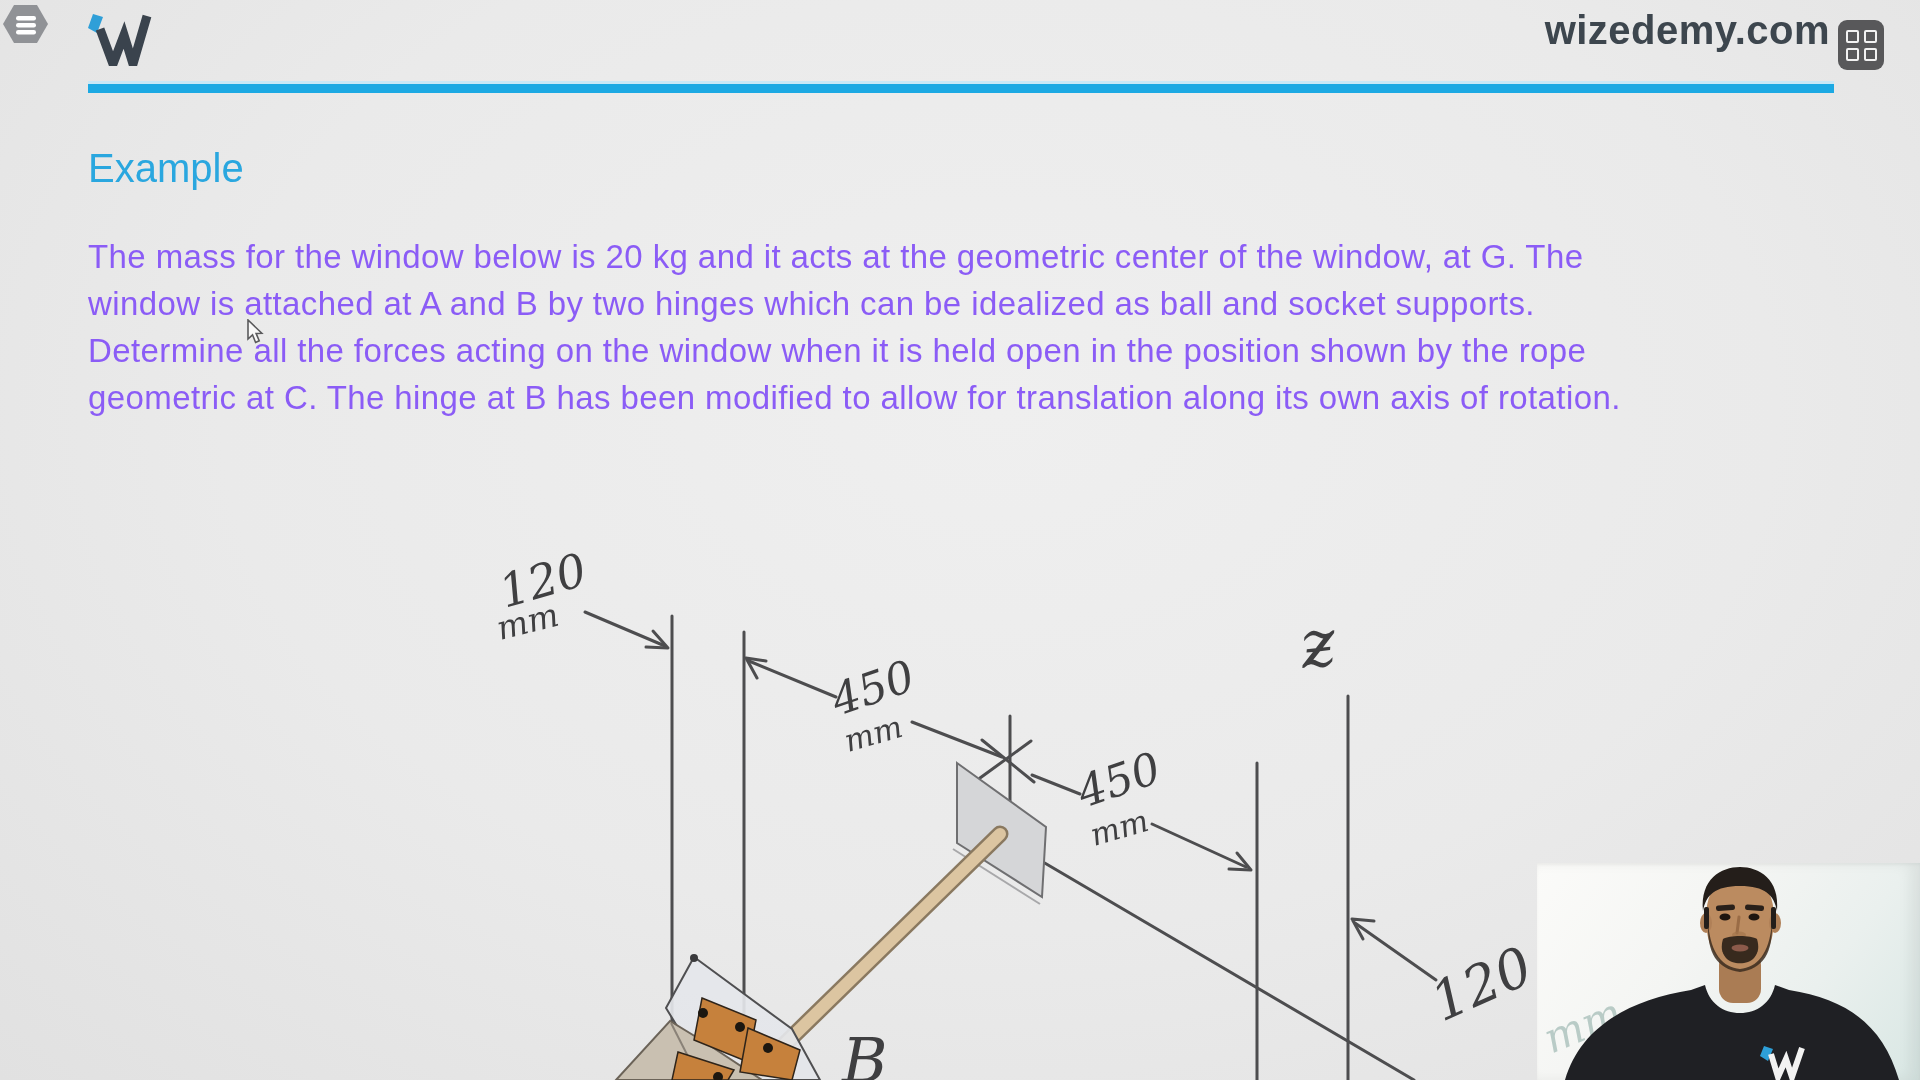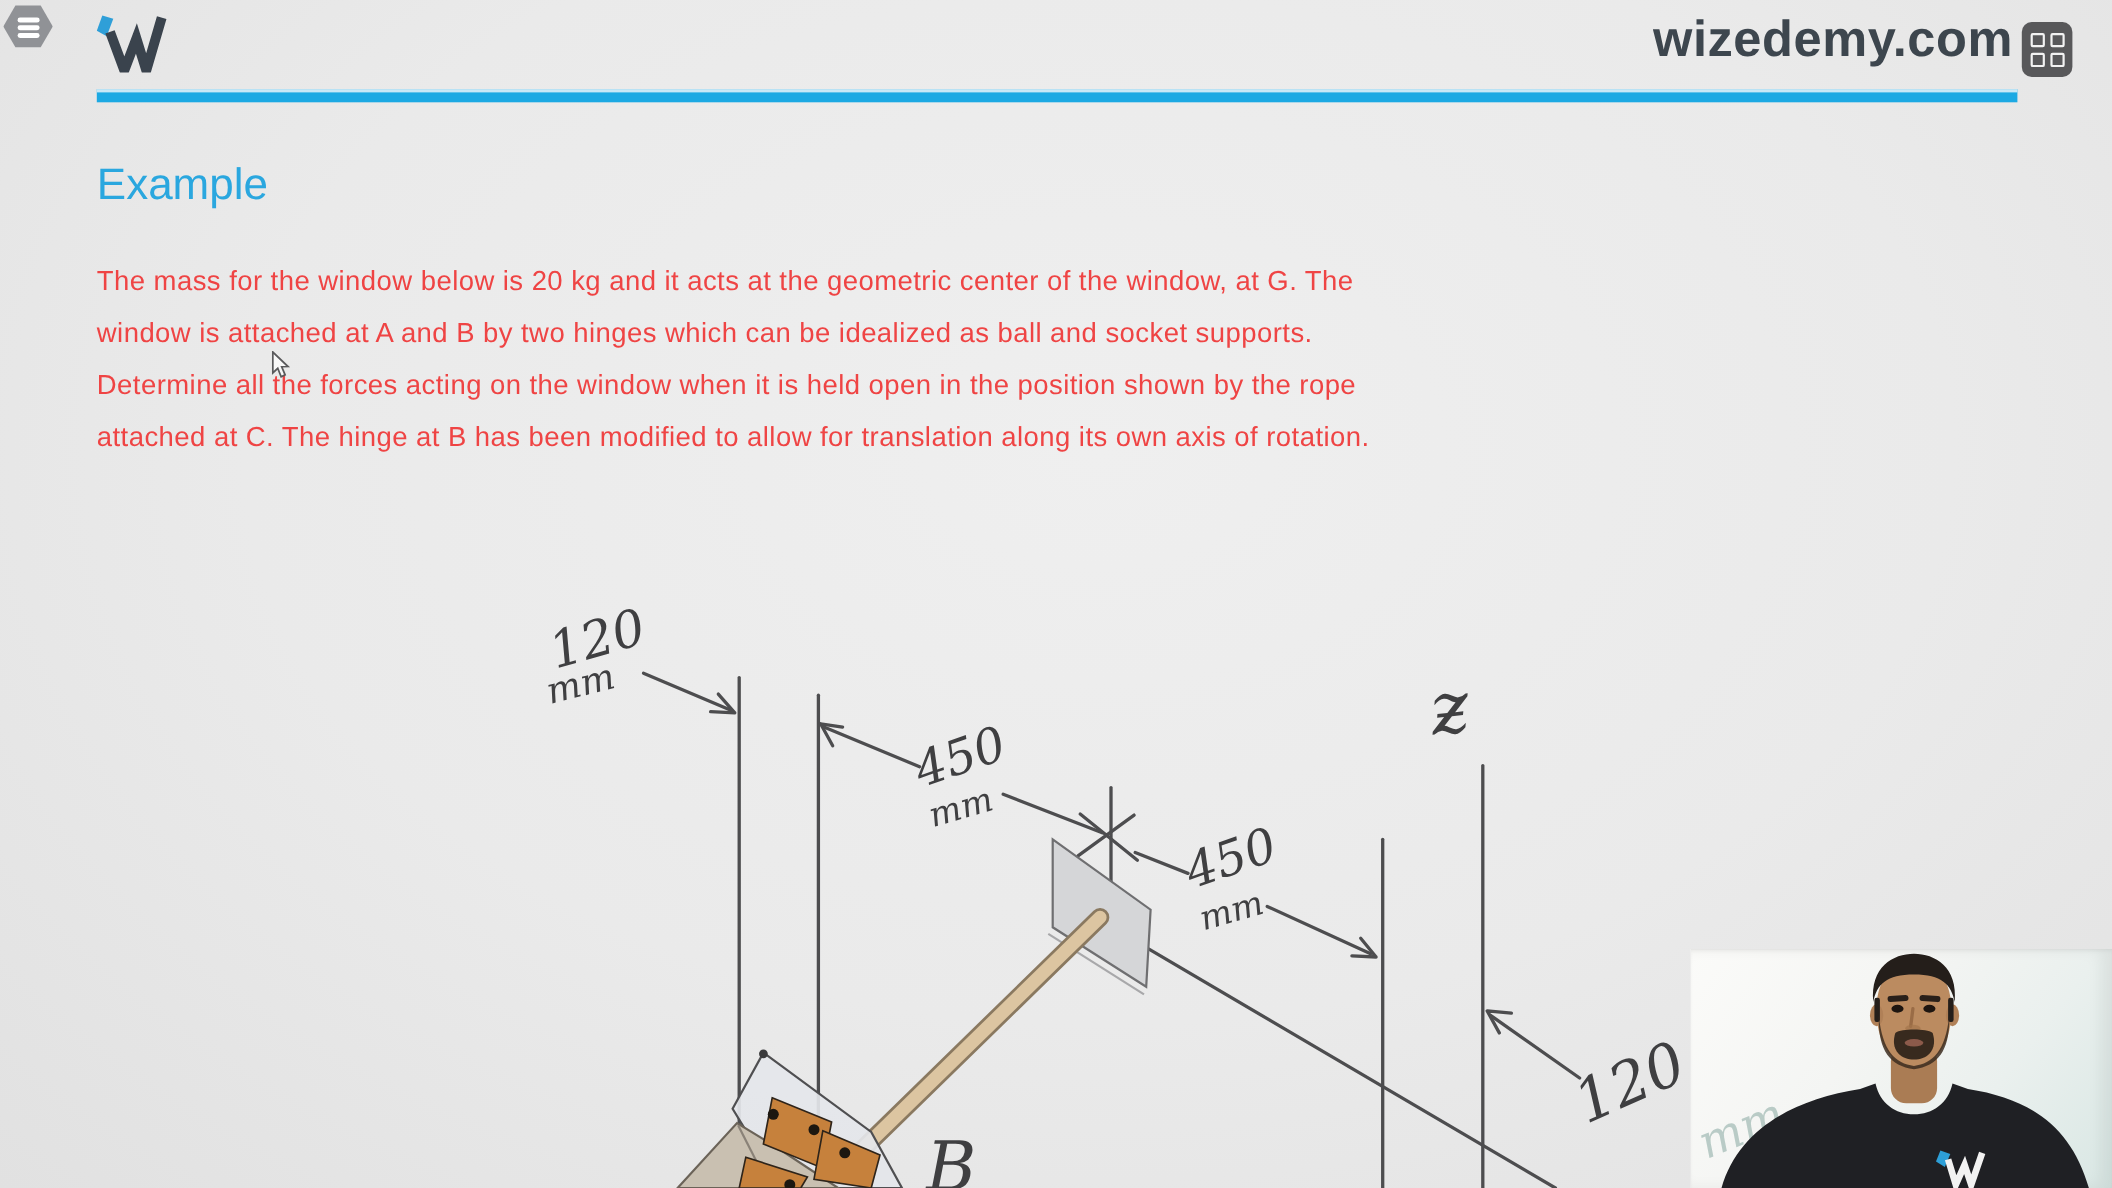--- a/index.html
+++ b/index.html
@@ -2,33 +2,33 @@
 <html><head>
 <meta charset="utf-8">
 <style>
   html,body{margin:0;padding:0;width:1920px;height:1080px;overflow:hidden;
     font-family:"Liberation Sans",sans-serif;}
   body{background:radial-gradient(ellipse at 52% 38%, #efefef 0%, #eaeaea 55%, #e1e1e1 100%);position:relative;}
 
   
   .hamburger{position:absolute;left:3px;top:3px;width:45px;height:42px;cursor:pointer;}
   .logo{position:absolute;left:88px;top:12px;width:64px;height:54px;}
-  .site-url{position:absolute;right:90px;top:8px;font-size:46px;font-weight:bold;
+  .site-url{position:absolute;right:90px;top:8px;font-size:40px;font-weight:bold;
     color:#3d464e;letter-spacing:.5px;}
   .apps-btn{position:absolute;left:1838px;top:20px;width:46px;height:50px;background:#58585a;
     border-radius:9px;display:grid;grid-template-columns:13px 13px;grid-template-rows:13px 13px;
     gap:5px;justify-content:center;align-content:center;cursor:pointer;}
   .apps-btn span{border:2.5px solid #f2f2f2;border-radius:2px;}
   .blue-rule{position:absolute;left:88px;top:81px;width:1746px;height:9px;background:#1ca9e3;
     border-top:3px solid #c9e8f6;}
 
   
   .heading{position:absolute;left:88px;top:146px;font-size:40px;font-weight:normal;color:#2aa7df;}
-  .para{position:absolute;left:88px;top:233px;width:1760px;font-size:25px;line-height:47px;
-    color:#ef4444;letter-spacing:.4px;}
+  .para{position:absolute;left:88px;top:233px;width:1760px;font-size:33px;line-height:47px;
+    color:#8b5cf6;letter-spacing:.4px;}
 
   
   .diagram{position:absolute;left:0;top:0;width:1920px;height:1080px;filter:blur(.6px);}
   .hand{font-family:"DejaVu Serif",serif;font-style:italic;fill:#3f3f41;}
 
   
   .video{position:absolute;left:1537px;top:863px;width:383px;height:217px;overflow:hidden;
     background:linear-gradient(128deg,#fbfbf9 0%,#f4f5f3 40%,#eaf0ee 68%,#d9e7e4 100%);
     box-shadow:inset -10px 0 14px rgba(0,0,0,.06), inset 0 2px 3px rgba(0,0,0,.04);cursor:pointer;}
   .video .bleed{position:absolute;left:6px;top:138px;font-family:"DejaVu Serif",serif;
@@ -64,21 +64,21 @@
 </div>
 
 <div class="blue-rule"></div>
 
 <div class="heading">Example</div>
 
 <div class="para">
   <div>The mass for the window below is 20 kg and it acts at the geometric center of the window, at G. The</div>
   <div>window is attached at A and B by two hinges which can be idealized as ball and socket supports.</div>
   <div>Determine all the forces acting on the window when it is held open in the position shown by the rope</div>
-  <div>attached at C. The hinge at B has been modified to allow for translation along its own axis of rotation.</div>
+  <div>geometric at C. The hinge at B has been modified to allow for translation along its own axis of rotation.</div>
 </div>
 
 <svg class="diagram" viewBox="0 0 1920 1080">
   <g stroke="#4d4d4f" stroke-width="3" stroke-linecap="round" fill="none">
 
     <path d="M585,612 L665,646"></path>
     <path d="M668,648 L646,647 M668,648 L653,631"></path>
 
     <path d="M672,616 L672,1024"></path>
     <path d="M744,632 L744,1070"></path>

